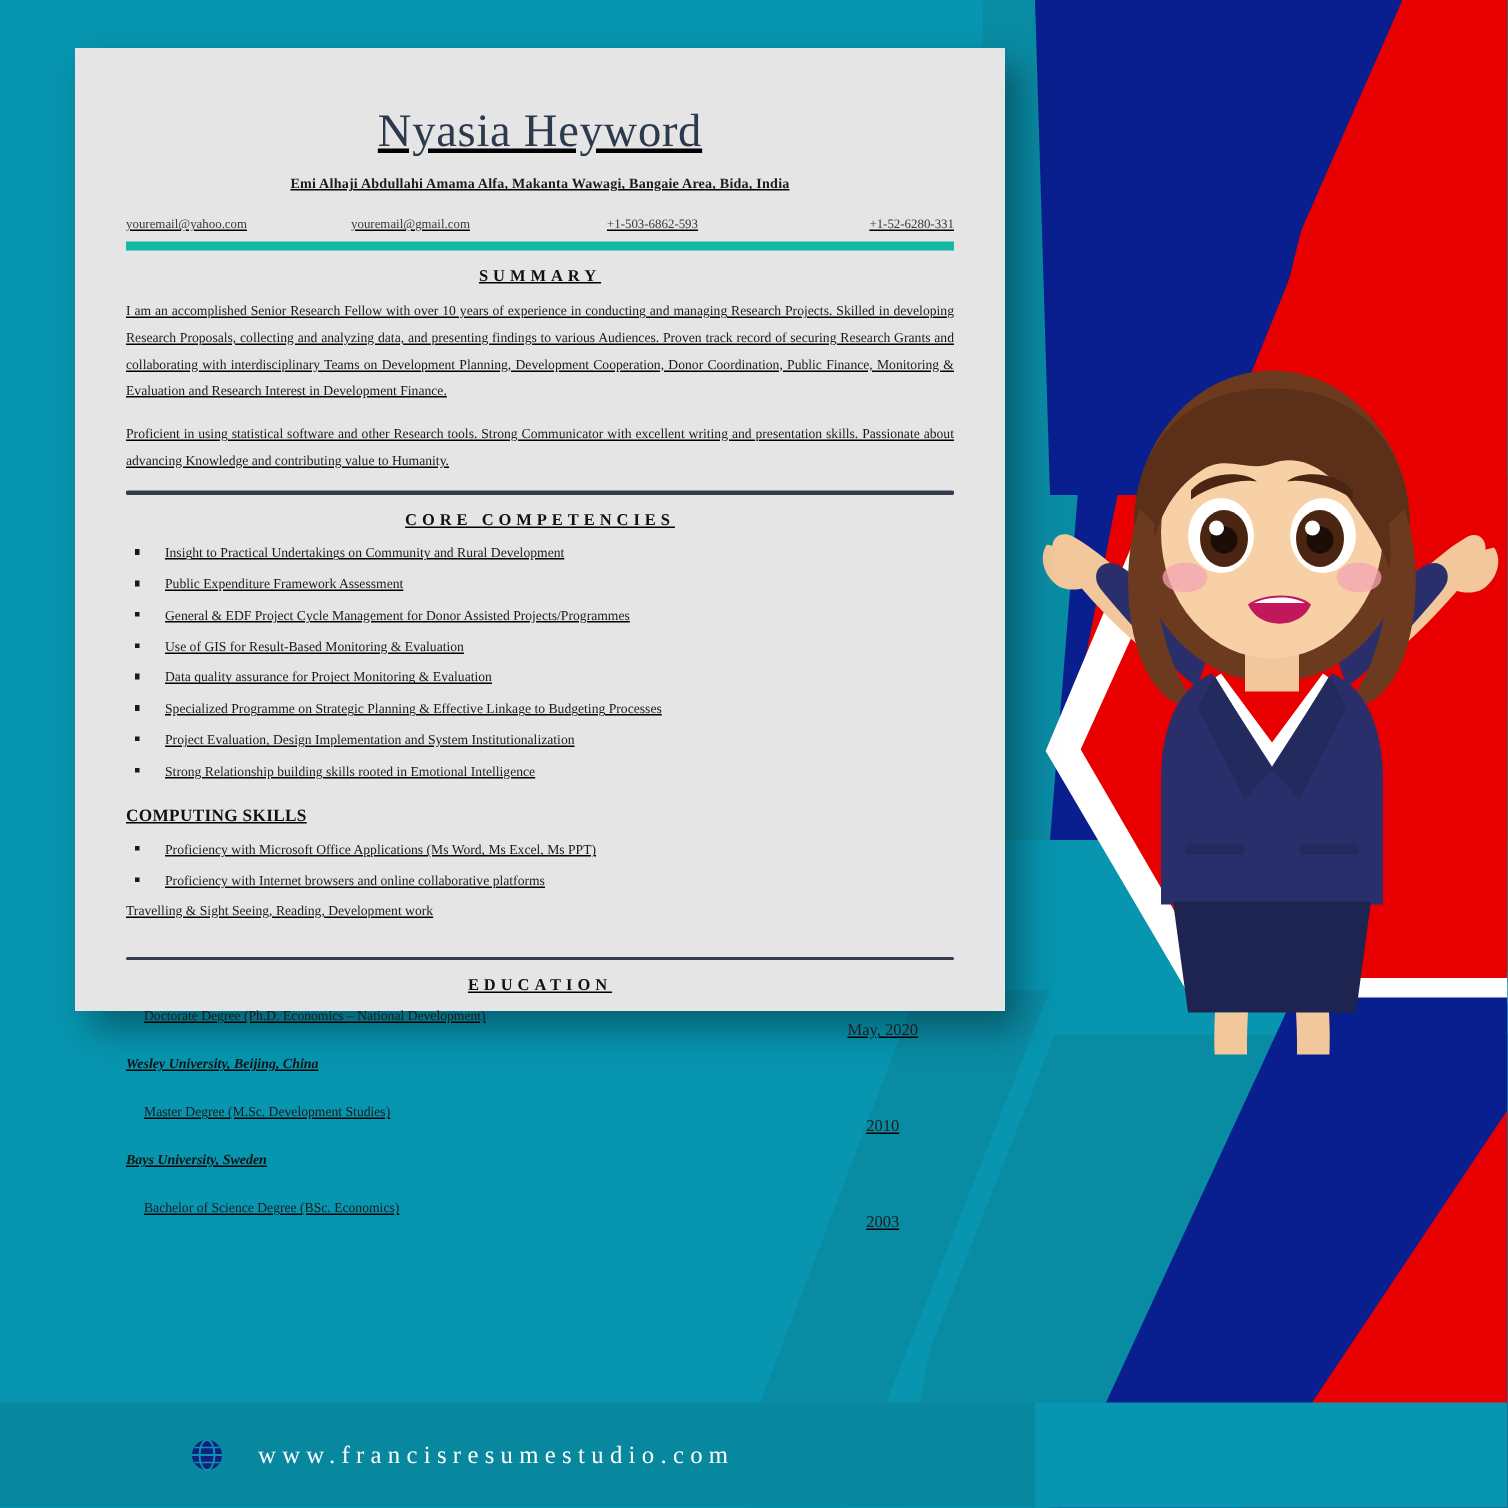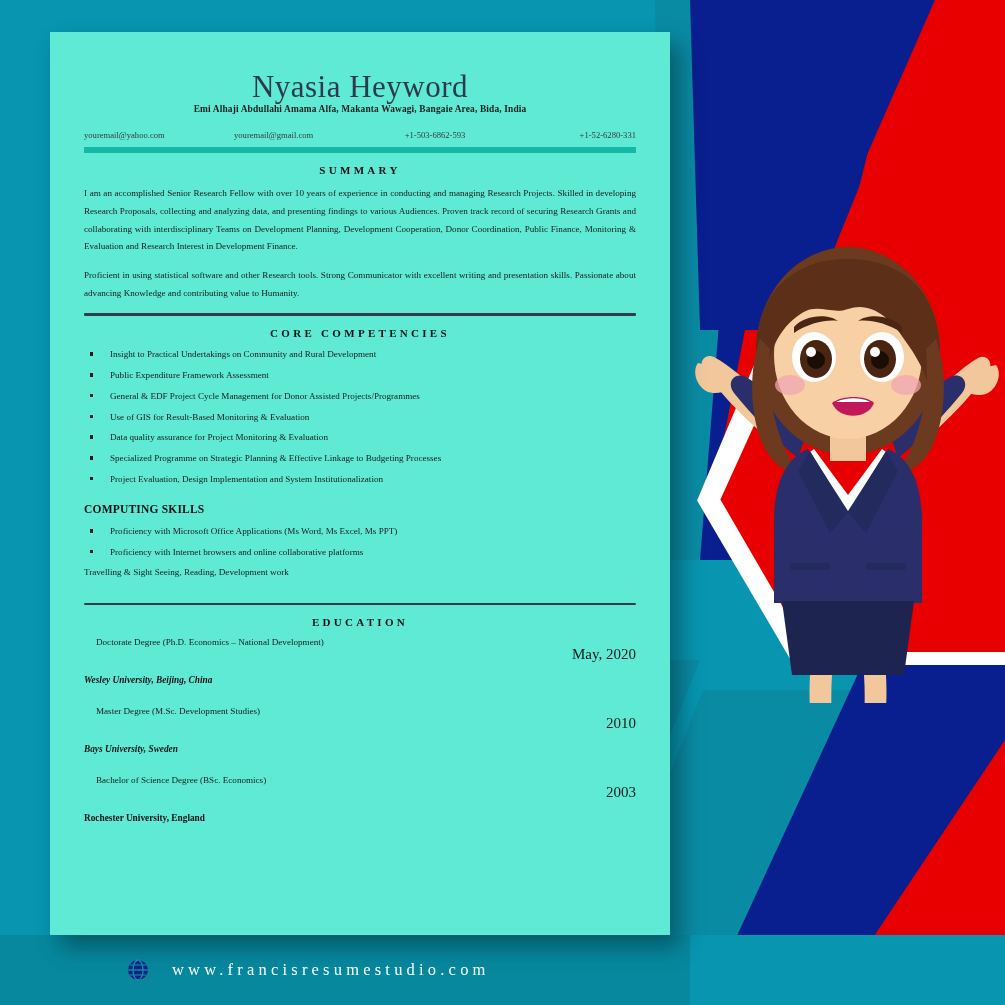--- a/index.html
+++ b/index.html
@@ -9,42 +9,44 @@
     font-family:"Liberation Serif", serif;
   }
   #stage{position:relative;width:1005px;height:1005px;overflow:hidden;background:#0795b0;}
 
   
   .bg-layer{position:absolute;inset:0;overflow:hidden;}
   .bg-layer svg{position:absolute;left:0;top:0;}
 
   
   #page{
-    position:absolute;left:50px;top:32px;width:620px;height:903px;
-    background:#5eead4;
+    position:absolute;left:50px;top:32px;width:620px;height:642px;
+    background:#e5e5e5;
     box-shadow:10px 12px 22px rgba(0,0,0,.35);
     box-sizing:border-box;
     padding:28px 34px 0 34px;
     z-index:5;
+    text-decoration:underline;
   }
 
   .name{
     text-align:center;
     font-size:31px;
     color:#2d3a4d;
     font-weight:400;
     letter-spacing:.5px;
     line-height:1.1;
     margin:10px 0 0 0;
   }
   .address{
     text-align:center;
     font-size:9.4px;
     font-weight:bold;
     color:#1c1c1c;
+    margin-top:14px;
     letter-spacing:.15px;
   }
   .contact-row{
     display:flex;
     margin-top:16px;
     font-size:8.6px;
     color:#3a3a3a;
     padding-bottom:7px;
     border-bottom:6px solid #14b8a6;
   }
@@ -95,21 +97,21 @@
     content:"";
     position:absolute;left:6px;top:4px;
     width:3.4px;height:3.4px;background:#1b1b1b;
   }
 
   .plain-line{font-size:9.1px;color:#1b1b1b;margin:0;}
 
   .edu-entry{margin-bottom:21px;}
   .edu-top{display:flex;align-items:flex-start;}
   .edu-deg{flex:1;font-size:9.1px;color:#1b1b1b;margin-left:12px;}
-  .edu-date{width:95px;text-align:right;font-size:15px;color:#1b1b1b;padding-top:9px;}
+  .edu-date{width:95px;text-align:center;font-size:11px;color:#1b1b1b;padding-top:9px;}
   .edu-school{font-size:9.3px;font-weight:bold;font-style:italic;color:#111;margin-top:12px;}
   .edu-school.noital{font-style:normal;}
 
   
   #footer{
     position:absolute;left:0;bottom:0;width:1005px;height:70px;
     display:flex;align-items:center;
     z-index:6;
   }
   #footer .globe{margin-left:126px;width:24px;height:24px;display:block;}
@@ -254,20 +256,21 @@
 
     <div class="sec-center">CORE COMPETENCIES</div>
     <ul class="bullets">
       <li>Insight to Practical Undertakings on Community and Rural Development</li>
       <li>Public Expenditure Framework Assessment</li>
       <li>General &amp; EDF Project Cycle Management for Donor Assisted Projects/Programmes</li>
       <li>Use of GIS for Result-Based Monitoring &amp; Evaluation</li>
       <li>Data quality assurance for Project Monitoring &amp; Evaluation</li>
       <li>Specialized Programme on Strategic Planning &amp; Effective Linkage to Budgeting Processes</li>
       <li>Project Evaluation, Design Implementation and System Institutionalization</li>
+      <li>Strong Relationship building skills rooted in Emotional Intelligence</li>
     </ul>
 
     <div class="sec-left" style="margin-top:18px;">COMPUTING SKILLS</div>
     <ul class="bullets">
       <li>Proficiency with Microsoft Office Applications (Ms Word, Ms Excel, Ms PPT)</li>
       <li>Proficiency with Internet browsers and online collaborative platforms</li>
     </ul>
 
     <p class="plain-line">Travelling &amp; Sight Seeing, Reading, Development work</p>
 
@@ -289,21 +292,20 @@
         <div class="edu-date">2010</div>
       </div>
       <div class="edu-school">Bays University, Sweden</div>
     </div>
 
     <div class="edu-entry">
       <div class="edu-top">
         <div class="edu-deg">Bachelor of Science Degree (BSc. Economics)</div>
         <div class="edu-date">2003</div>
       </div>
-      <div class="edu-school noital">Rochester University, England</div>
     </div>
 
   </div>
 
   <div id="footer">
     <svg class="globe" viewBox="0 0 24 24">
       <circle cx="12" cy="12" r="10" fill="#11207e"></circle>
       <ellipse cx="12" cy="12" rx="5" ry="10" fill="none" stroke="#0795b0" stroke-width="1.3"></ellipse>
       <line x1="2" y1="12" x2="22" y2="12" stroke="#0795b0" stroke-width="1.3"></line>
       <line x1="3.6" y1="7" x2="20.4" y2="7" stroke="#0795b0" stroke-width="1.1"></line>

